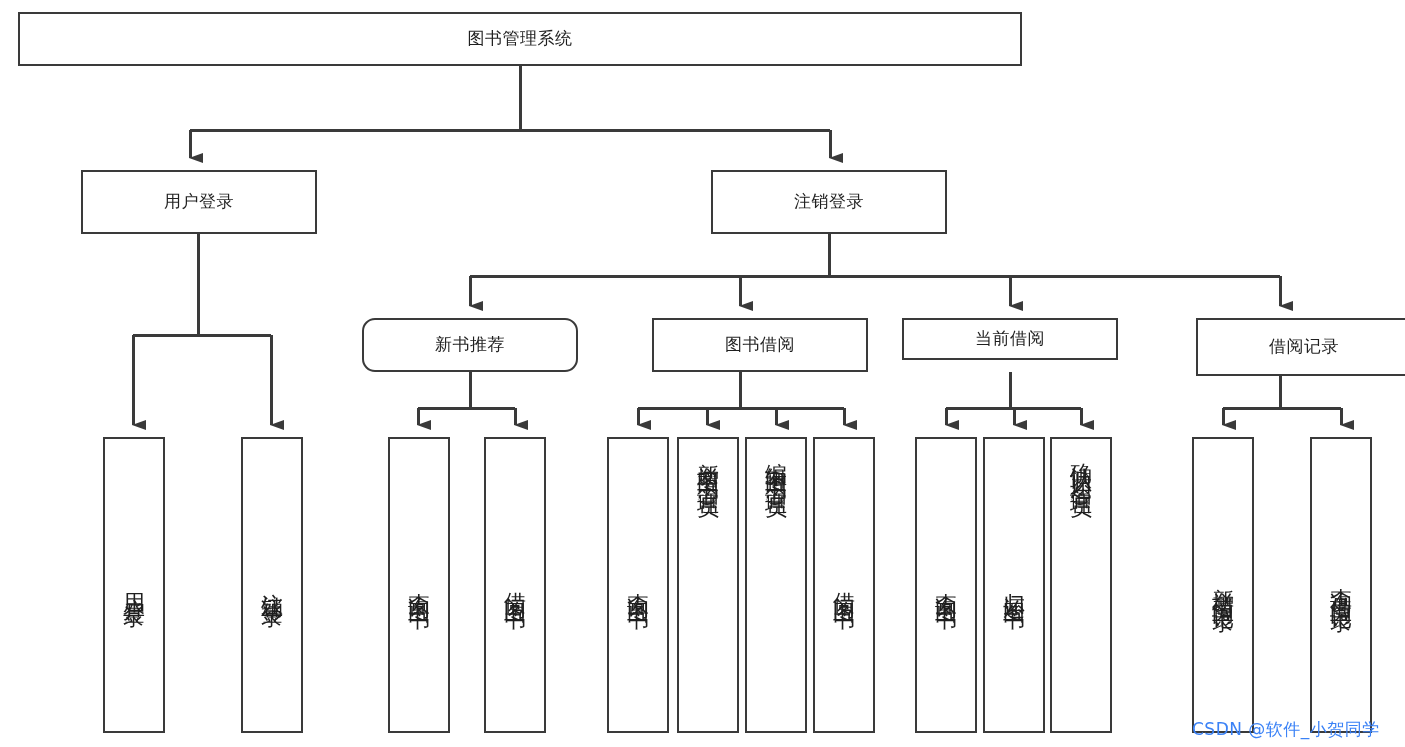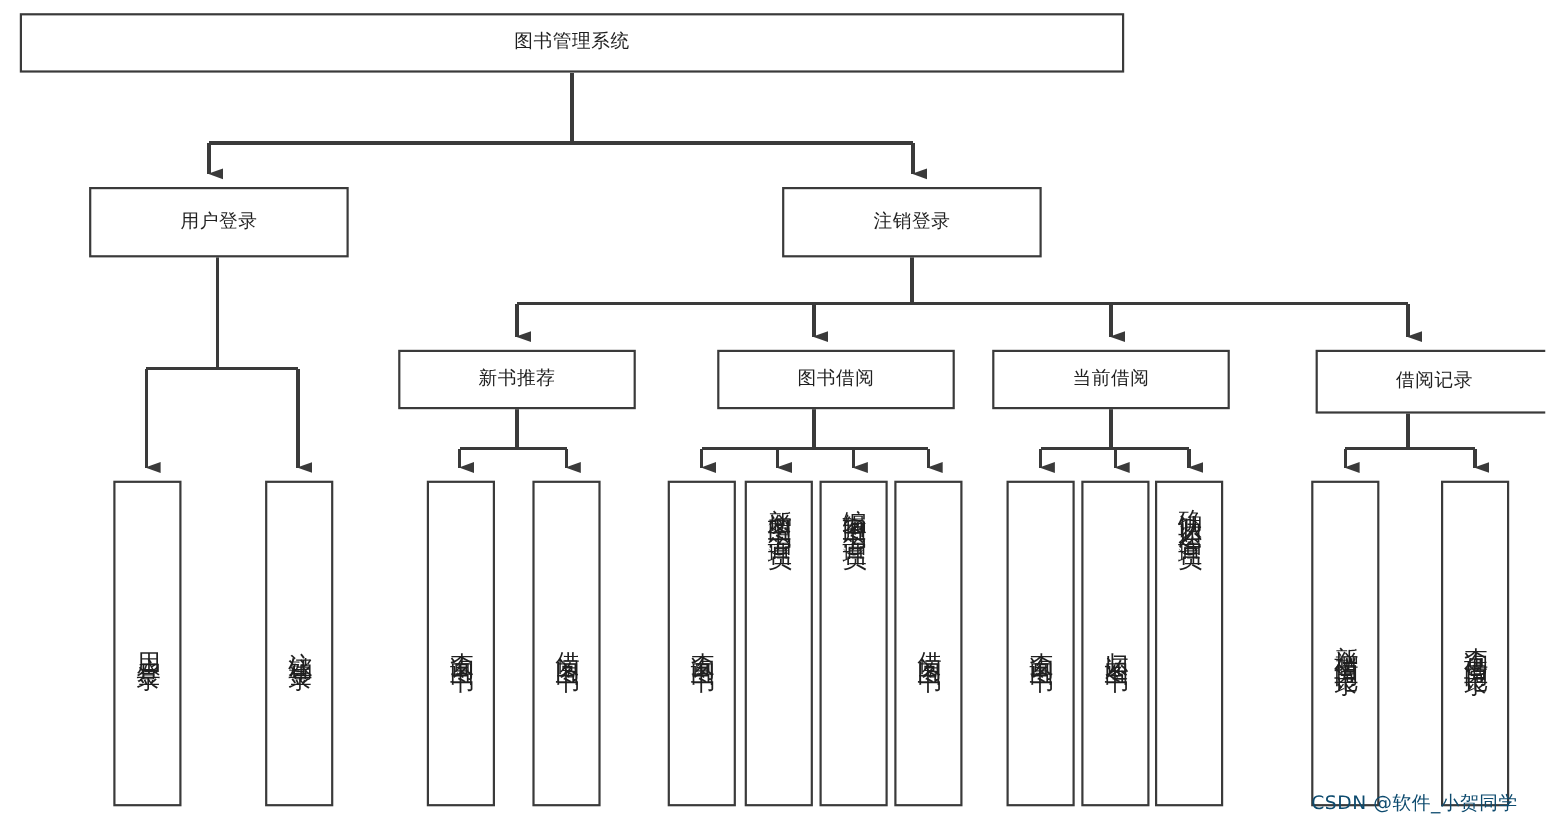--- a/index.html
+++ b/index.html
@@ -52,21 +52,21 @@
     letter-spacing:5px;
     white-space:nowrap;
   }
   .node.vert.center{
     align-items:center;
     padding-top:0;
   }
   .watermark{
     position:absolute;
     font-size:17px;
-    color:#0c4a6e;
+    color:#3b82f6;
     white-space:nowrap;
     letter-spacing:0.5px;
   }
 </style>
 </head>
 <body>
 
 <div id="canvas">
 
   <svg id="wires" viewBox="0 0 1405 747" xmlns="http://www.w3.org/2000/svg">
@@ -127,27 +127,27 @@
     <span class="lbl">图书管理系统</span>
   </div>
 
   <div class="node horiz" style="left: 81px; top: 170px; width: 236px; height: 64px;">
     <span class="lbl">用户登录</span>
   </div>
   <div class="node horiz" style="left: 711px; top: 170px; width: 236px; height: 64px;">
     <span class="lbl">注销登录</span>
   </div>
 
-  <div class="node horiz" style="left: 362px; top: 318px; width: 216px; height: 54px;">
+  <div class="node horiz" style="left: 362px; top: 318px; width: 216px; height: 54px; border-radius: 13px;">
     <span class="lbl">新书推荐</span>
   </div>
   <div class="node horiz" style="left: 652px; top: 318px; width: 216px; height: 54px;">
     <span class="lbl">图书借阅</span>
   </div>
-  <div class="node horiz" style="left: 902px; top: 318px; width: 216px; height: 54px;">
+  <div class="node horiz" style="left: 902px; top: 318px; width: 216px; height: 42px;">
     <span class="lbl">当前借阅</span>
   </div>
   <div class="node horiz" style="left: 1196px; top: 318px; width: 216px; height: 58px;">
     <span class="lbl">借阅记录</span>
   </div>
 
   <div class="node vert center" style="left: 103px; top: 437px; width: 62px; height: 296px;">
     <span class="lbl">用户登录</span>
   </div>
   <div class="node vert center" style="left: 241px; top: 437px; width: 62px; height: 296px;">

